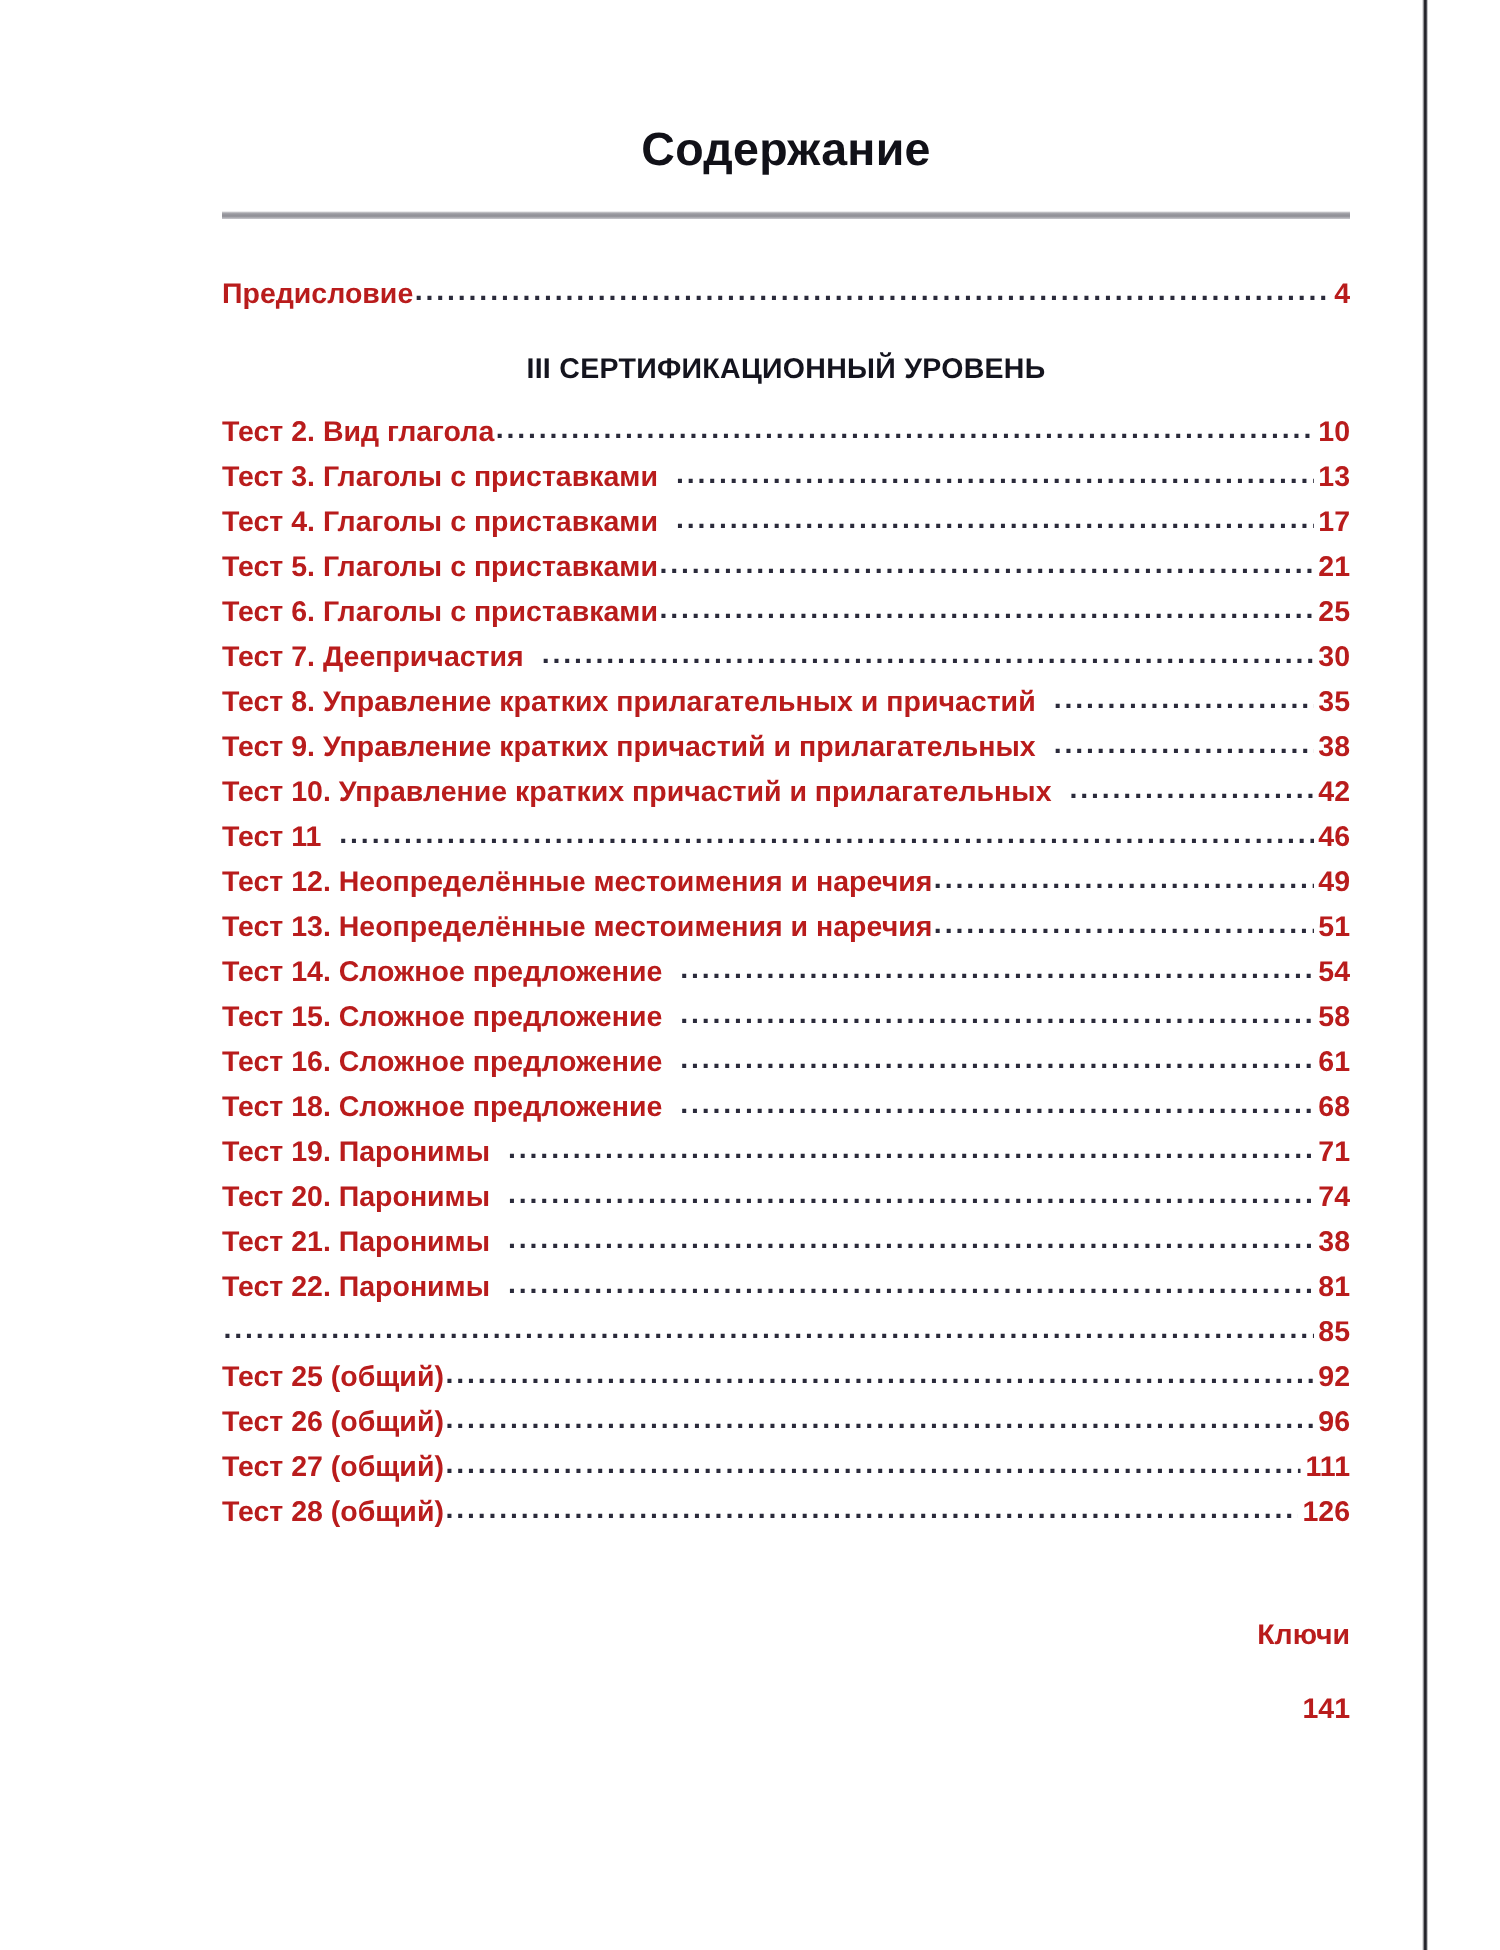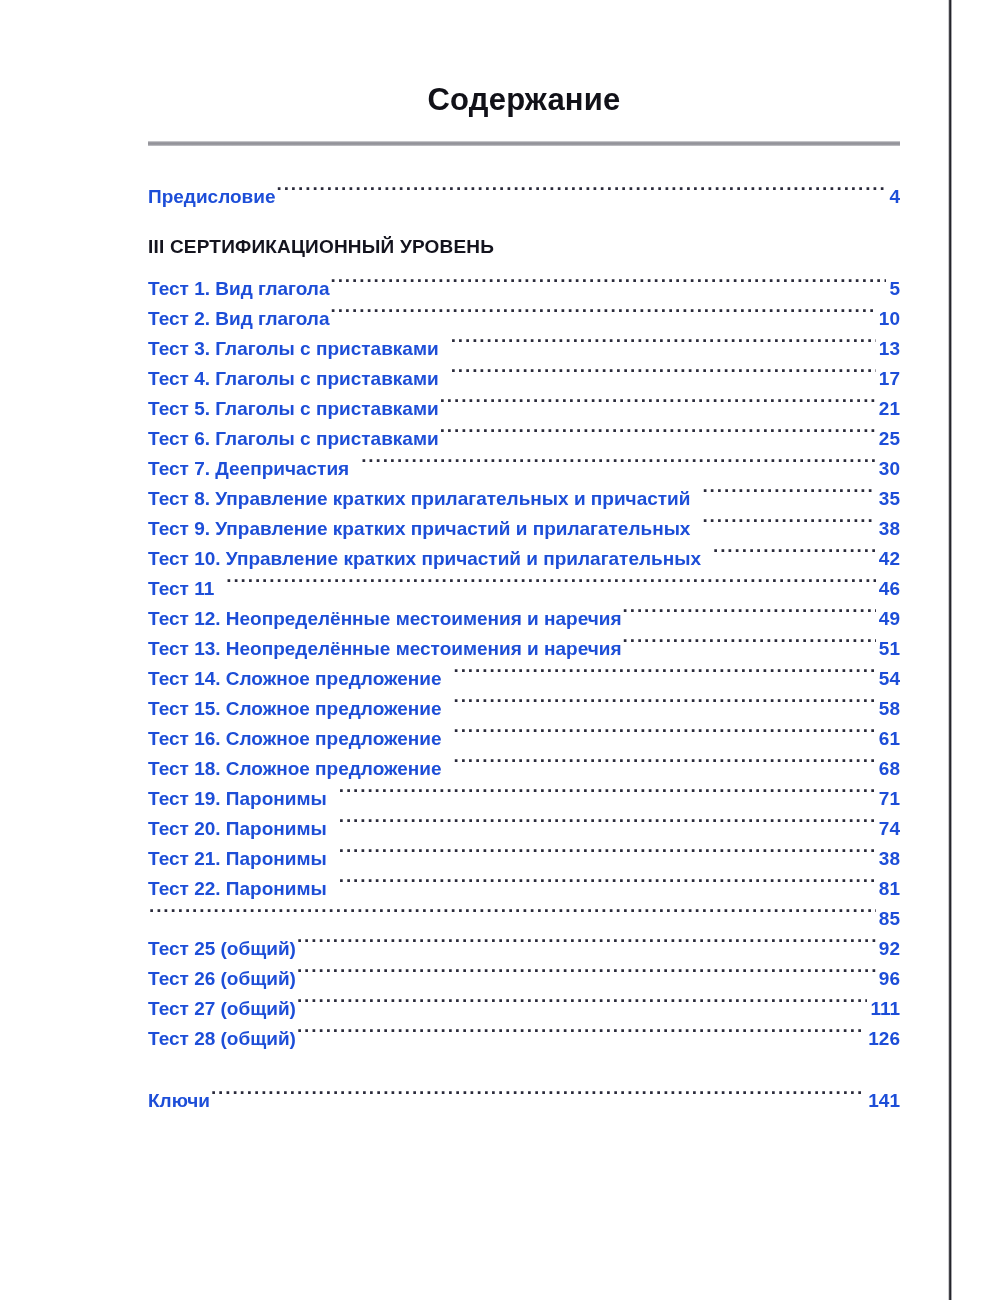--- a/index.html
+++ b/index.html
@@ -64,26 +64,26 @@
     background: linear-gradient(to bottom,
                 #d7d7da 0%,
                 #9b9ba1 30%,
                 #8e8e95 62%,
                 #c9c9cd 100%);
   }
 
   
   .toc-row {
     display: flex;
-    align-items: flex-start;
+    align-items: flex-end;
     font-size: 19px;
     font-weight: 700;
     line-height: 30px;
     white-space: nowrap;
-    color: #1d4ed8;
+    color: #b91c1c;
   }
   .toc-row .label {
     flex: 0 0 auto;
   }
   .toc-row .leader {
     flex: 1 1 auto;
     overflow: hidden;
     margin: 0 1px;
     position: relative;
     height: 1em;
@@ -108,31 +108,32 @@
   
   .toc-row.gap-before-dots .leader {
     margin-left: 12px;
   }
 
   .preface-row {
     margin-top: 36px;
   }
 
   .section-head {
-    text-align: left;
+    text-align: center;
     font-size: 19px;
     font-weight: 700;
     letter-spacing: 0.2px;
     margin-top: 24px;
     margin-bottom: 16px;
     color: #14141e;
   }
 
   .keys-row {
-    margin-top: 32px;
+    margin-top: 52px;
+    flex-direction: column;
   }
 </style>
 </head>
 <body>
 
 <div class="page">
   <div class="content">
 
     <div class="doc-title">Содержание</div>
 
@@ -141,25 +142,20 @@
     <div class="toc-row preface-row">
       <span class="label">Предисловие</span>
       <span class="leader"></span>
       <span class="pageno">4</span>
     </div>
 
     <div class="section-head">III СЕРТИФИКАЦИОННЫЙ УРОВЕНЬ</div>
 
     <div id="toc-list">
         <div class="toc-row">
-          <span class="label">Тест 1. Вид глагола</span>
-          <span class="leader"></span>
-          <span class="pageno">5</span>
-        </div>
-        <div class="toc-row">
           <span class="label">Тест 2. Вид глагола</span>
           <span class="leader"></span>
           <span class="pageno">10</span>
         </div>
         <div class="toc-row gap-before-dots">
           <span class="label">Тест 3. Глаголы с приставками</span>
           <span class="leader"></span>
           <span class="pageno">13</span>
         </div>
         <div class="toc-row gap-before-dots">

